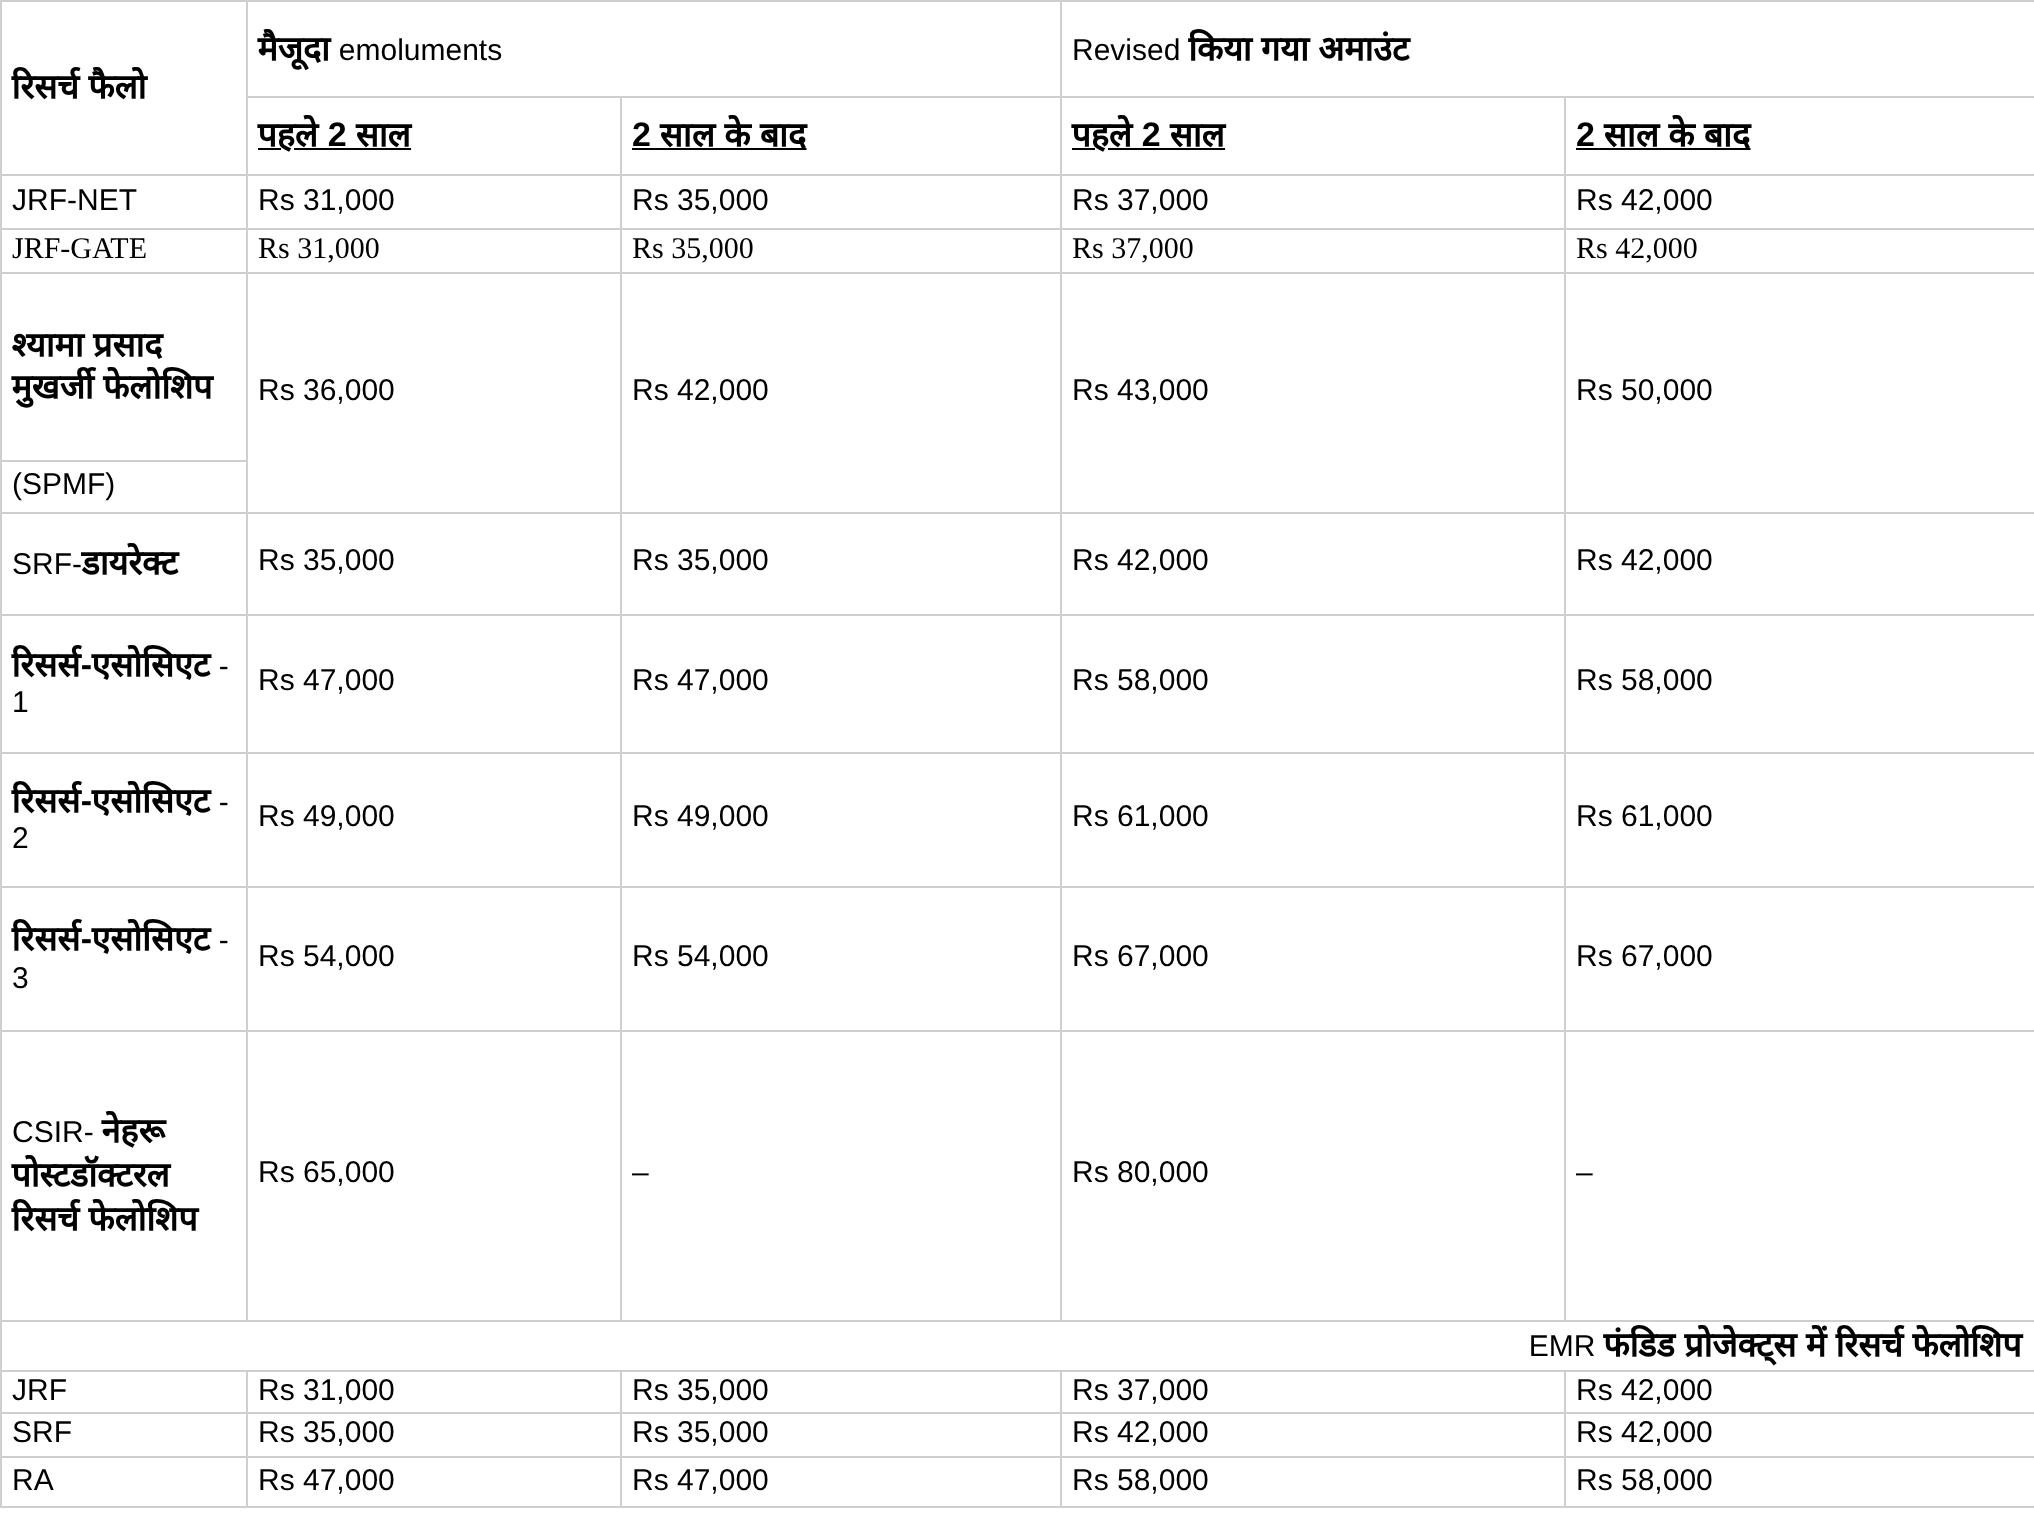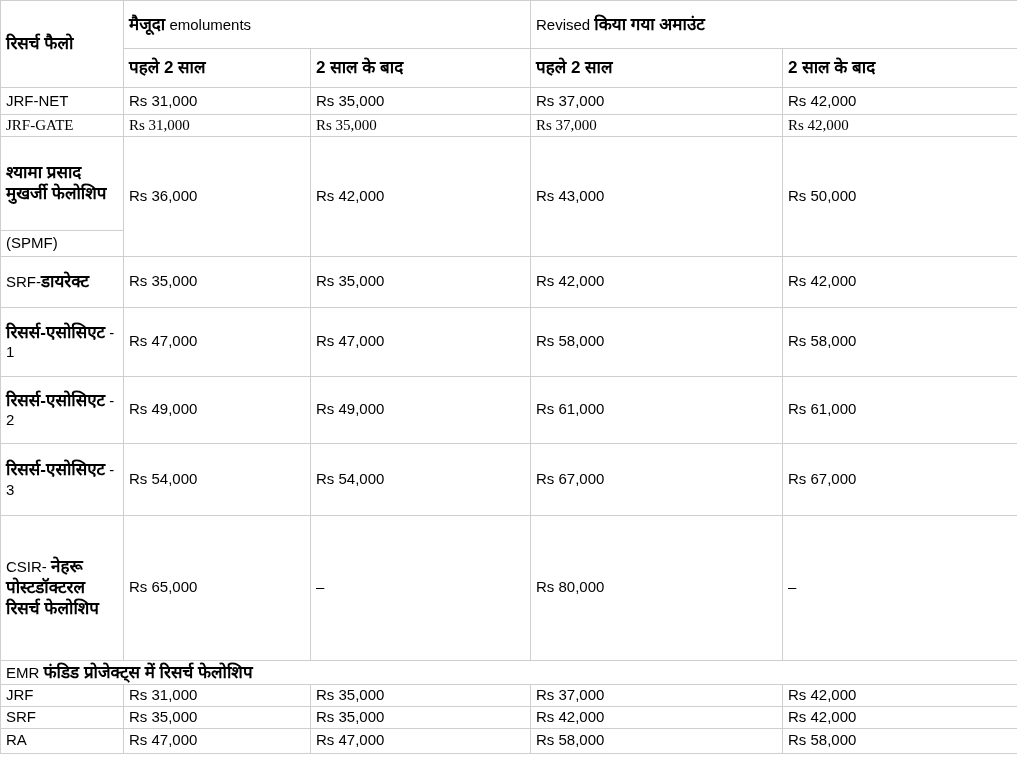--- a/index.html
+++ b/index.html
@@ -33,31 +33,31 @@
     font-weight: 700;
     font-size: 17px;
   }
   .en {
     font-weight: 400;
     font-size: 15px;
   }
   .label-cell { line-height: 1.55; border-radius: 12px; }
   
   .r-h1   { height: 48px; }
-  .r-h2   { height: 39px; }
+  .r-h2   { height: 39px; text-decoration: underline; }
   .r-sm   { height: 27px; }
   .r-xs   { height: 21px; font-family: Liberation Serif, serif; }
   .r-spmfA{ height: 94px; padding-left: 37px; }
   .r-spmfB{ height: 26px; }
   .r-srf  { height: 51px; }
   .r-ra1  { height: 69px; }
   .r-ra2  { height: 67px; }
   .r-ra3  { height: 72px; }
   .r-csir { height: 145px; margin-top: 24px; }
-  .r-emr  { height: 21px; }
+  .r-emr  { height: 21px; text-align: right; }
   .r-b1   { height: 15px; }
   .r-b2   { height: 22px; }
   .r-b3   { height: 25px; }
 </style>
 </head>
 <body>
 
 <div class="page">
   <table class="fellowship">
     <colgroup>

